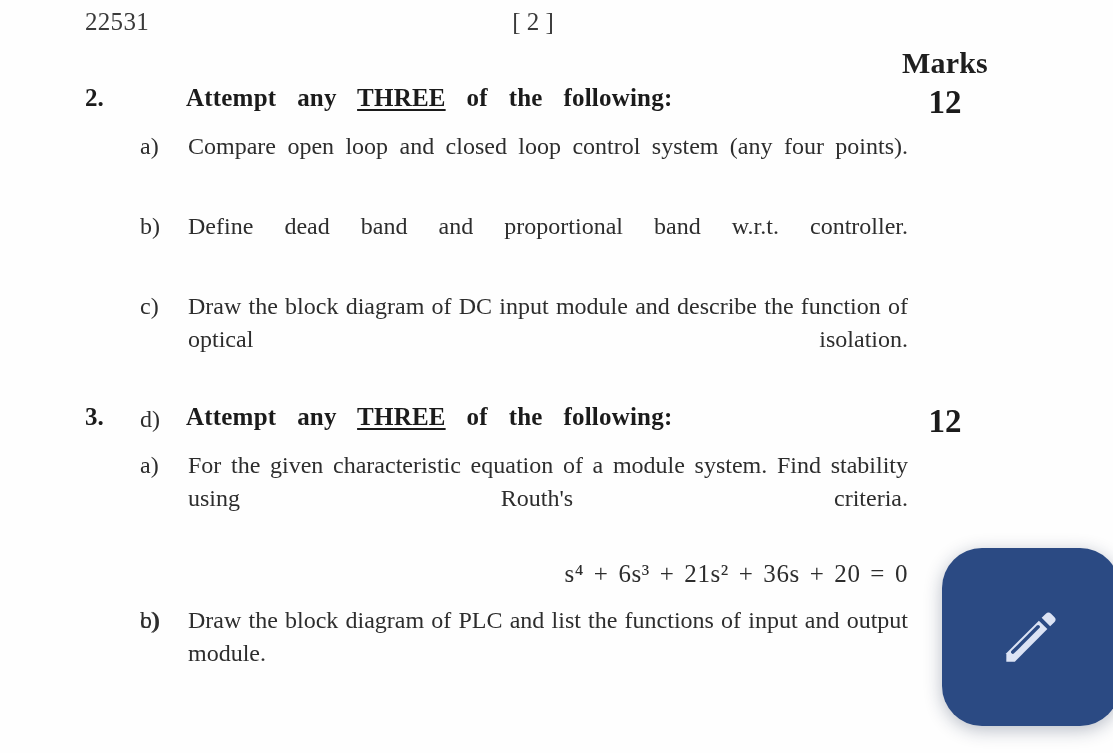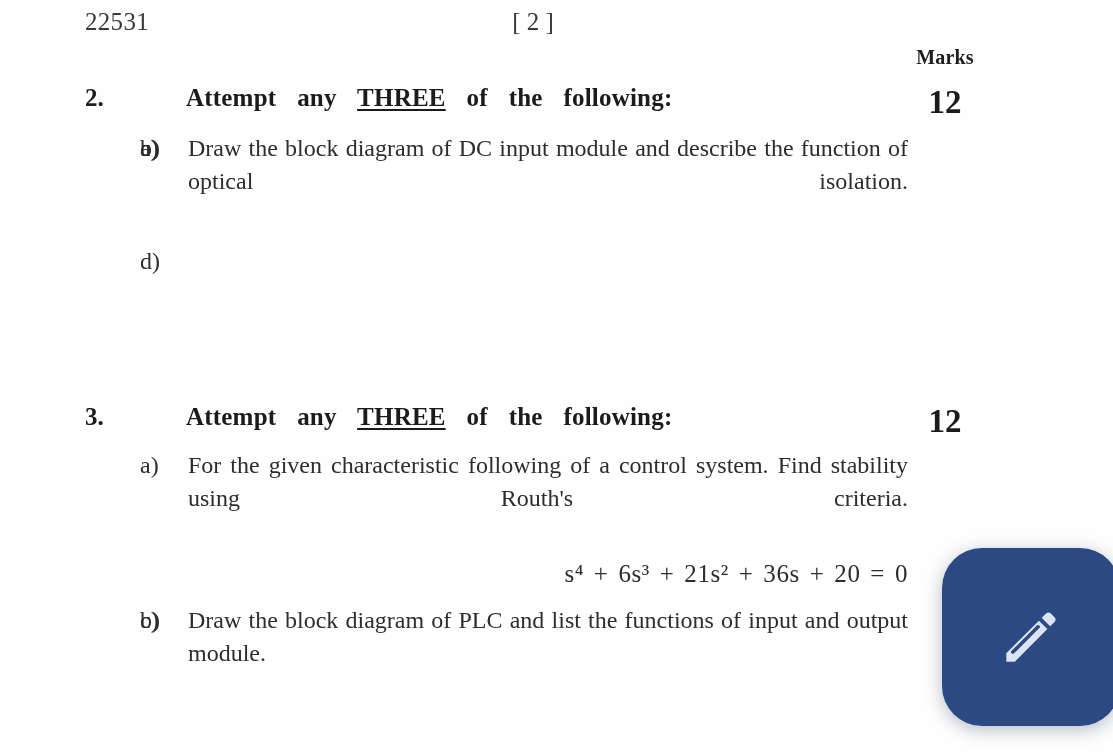--- a/index.html
+++ b/index.html
@@ -51,21 +51,21 @@
     color: #3a3a3a;
     white-space: pre;
   }
 
   .marks-label {
     position: absolute;
     top: 46px;
     left: 880px;
     width: 130px;
     text-align: center;
-    font-size: 20px;
+    font-size: 30px;
     font-weight: bold;
     color: #1f1f1f;
     letter-spacing: 0.2px;
   }
 
   
   .question {
     position: absolute;
     left: 0;
     width: 1113px;
@@ -196,23 +196,25 @@
   <section class="question" id="question-2">
     <div class="q-head">
       <span class="q-number">2.</span>
       <span class="q-title"><span>Attempt  any  </span><span class="u">THREE</span><span>  of  the  following:</span></span>
       <span class="q-marks">12</span>
     </div>
 
     <ul class="sub-list">
       <li class="sub-item">
         <span class="marker">a)</span>
+        <span class="body">Compare open loop and closed loop control system (any four points).</span>
       </li>
       <li class="sub-item">
         <span class="marker">b)</span>
+        <span class="body">Define dead band and proportional band w.r.t. controller.</span>
       </li>
       <li class="sub-item">
         <span class="marker">c)</span>
         <span class="body">Draw the block diagram of DC input module and describe the function of optical isolation.</span>
       </li>
       <li class="sub-item">
         <span class="marker">d)</span>
       </li>
     </ul>
   </section>
@@ -220,21 +222,21 @@
   <section class="question" id="question-3">
     <div class="q-head">
       <span class="q-number">3.</span>
       <span class="q-title"><span>Attempt  any  </span><span class="u">THREE</span><span>  of  the  following:</span></span>
       <span class="q-marks">12</span>
     </div>
 
     <ul class="sub-list">
       <li class="sub-item">
         <span class="marker">a)</span>
-        <span class="body">For the given characteristic following of a control system. Find stability using Routh's criteria.</span>
+        <span class="body">For the given characteristic equation of a module system. Find stability using Routh's criteria.</span>
         <span class="equation">s⁴ + 6s³ + 21s² + 36s + 20 = 0</span>
       </li>
       <li class="sub-item">
         <span class="marker">b)</span>
       </li>
       <li class="sub-item">
         <span class="marker">c)</span>
         <span class="body">Draw the block diagram of PLC and list the functions of input and output module.</span>
       </li>
 

